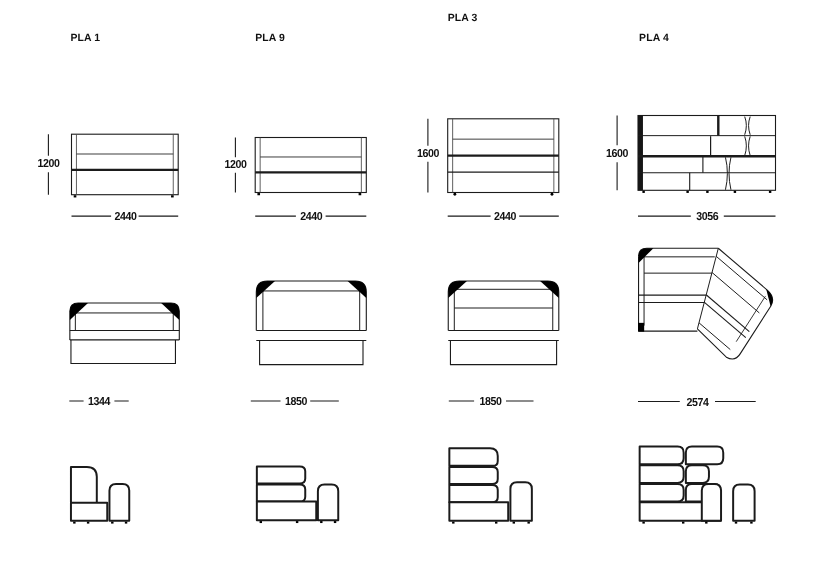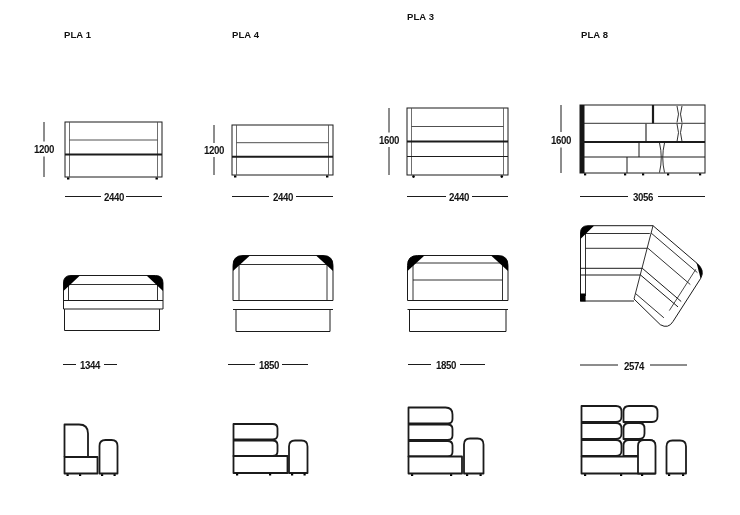--- a/index.html
+++ b/index.html
@@ -202,23 +202,23 @@
     <path d="M666.5,473.5 V446.5 Q666.5,440.5 672.5,440.5 H680 Q686,440.5 686,446.5 V473.5 Z"></path>
     <rect x="584" y="474.2" width="2.2" height="1.8" fill="#000" stroke="none"></rect>
     <rect x="620" y="474.2" width="2.2" height="1.8" fill="#000" stroke="none"></rect>
     <rect x="641" y="474.2" width="2.2" height="1.8" fill="#000" stroke="none"></rect>
     <rect x="668" y="474.2" width="2.2" height="1.8" fill="#000" stroke="none"></rect>
     <rect x="682" y="474.2" width="2.2" height="1.8" fill="#000" stroke="none"></rect>
   </g>
 </svg>
 
   <span class="lbl title" style="left:64px;top:29px">PLA 1</span>
-  <span class="lbl title" style="left:232px;top:29px">PLA 4</span>
+  <span class="lbl title" style="left:232px;top:29px">PLA 9</span>
   <span class="lbl title" style="left:407px;top:11px">PLA 3</span>
-  <span class="lbl title" style="left:581px;top:29px">PLA 8</span>
+  <span class="lbl title" style="left:581px;top:29px">PLA 4</span>
 
   <span class="lbl dim" style="left:44px;top:149px">1200</span>
   <span class="lbl dim" style="left:214px;top:149.5px">1200</span>
   <span class="lbl dim" style="left:389px;top:140px">1600</span>
   <span class="lbl dim" style="left:561px;top:140px">1600</span>
 
   <span class="lbl dim" style="left:113.5px;top:197px">2440</span>
   <span class="lbl dim" style="left:282.5px;top:197px">2440</span>
   <span class="lbl dim" style="left:459px;top:197px">2440</span>
   <span class="lbl dim" style="left:642.5px;top:197px">3056</span>

